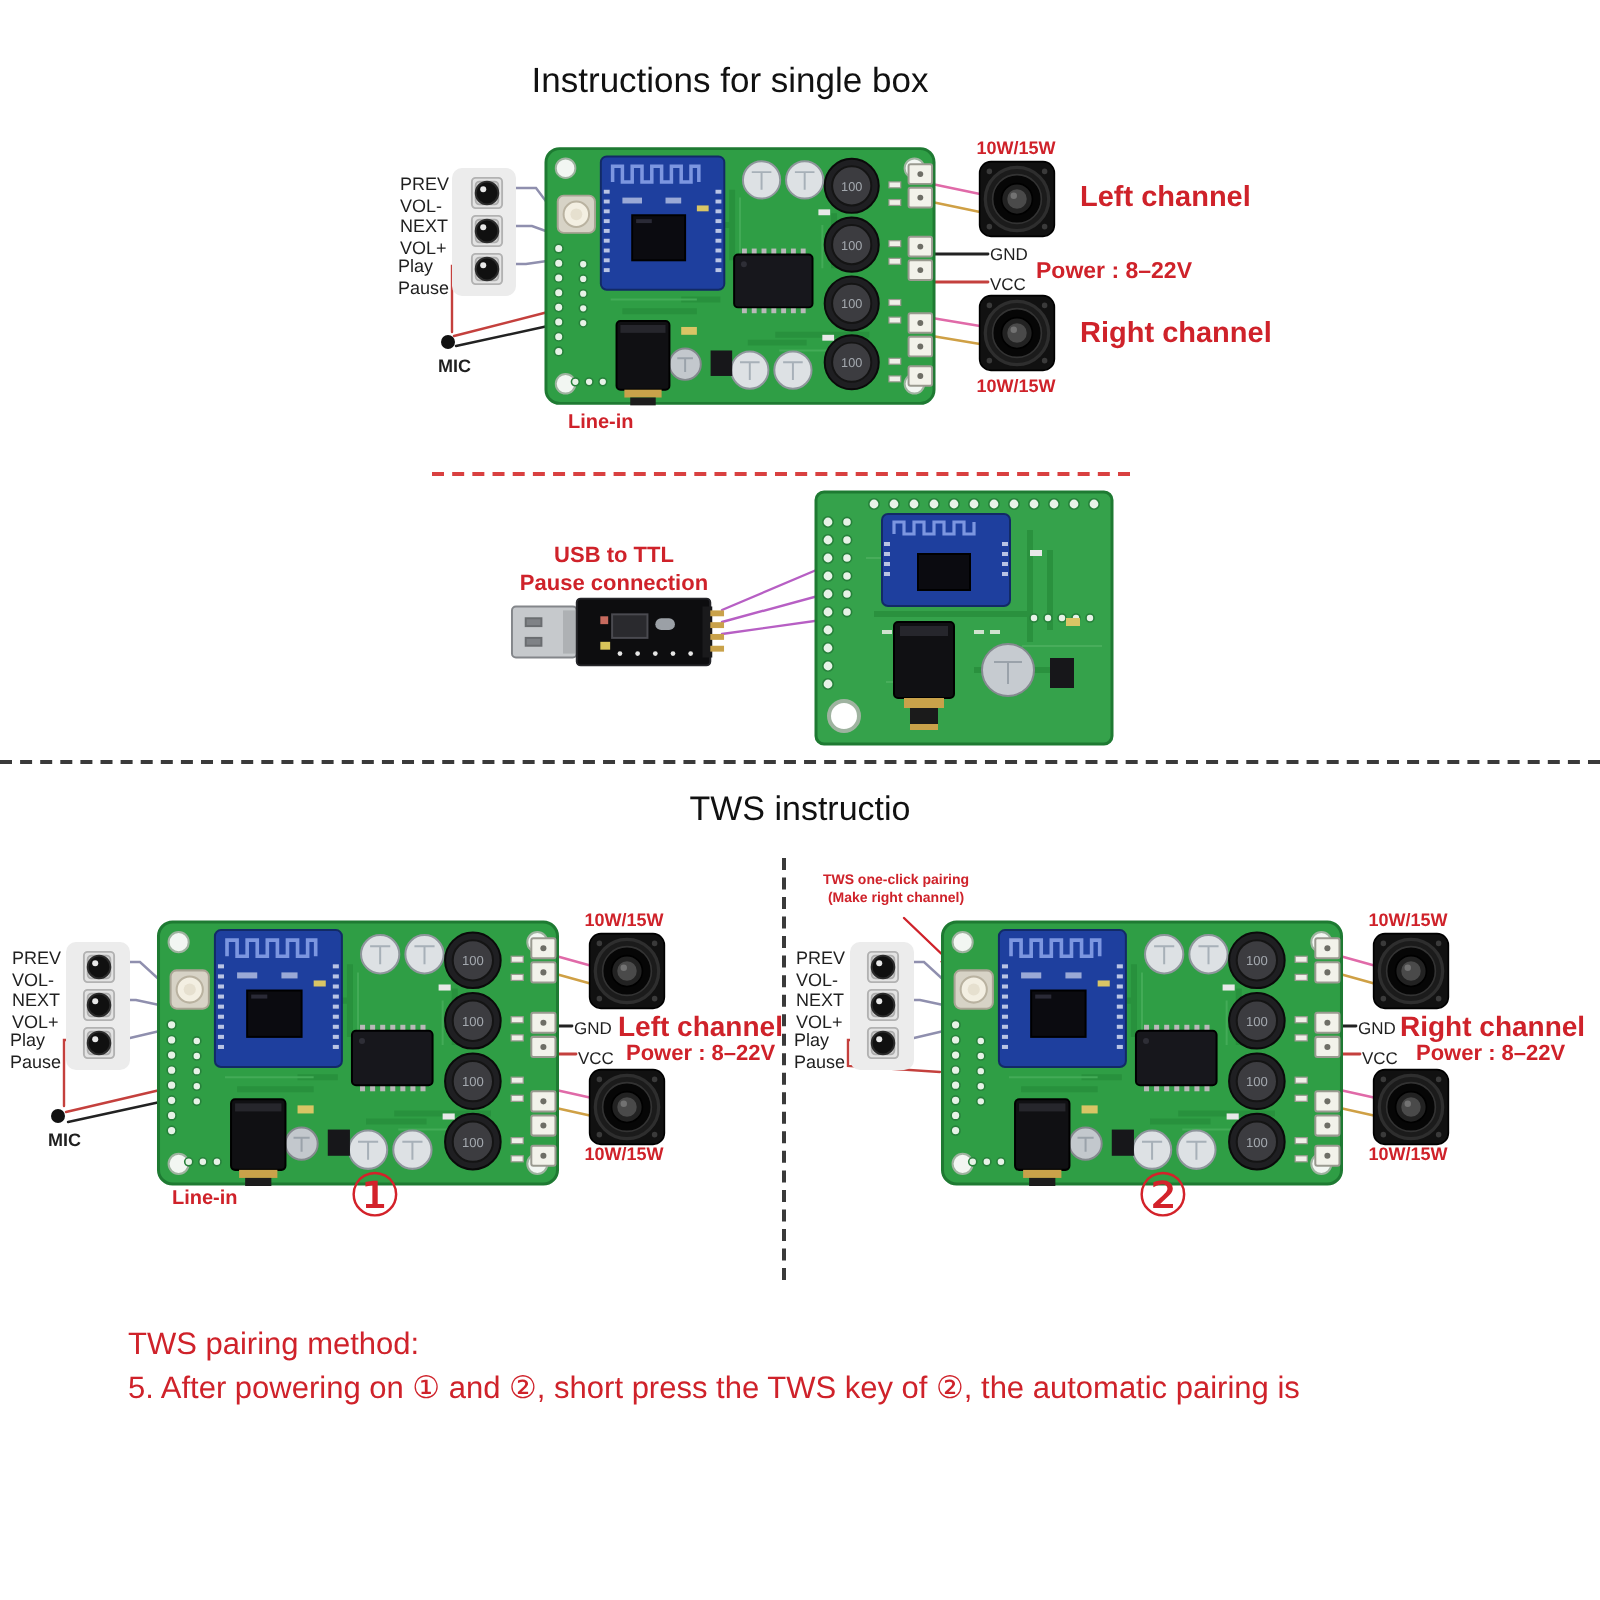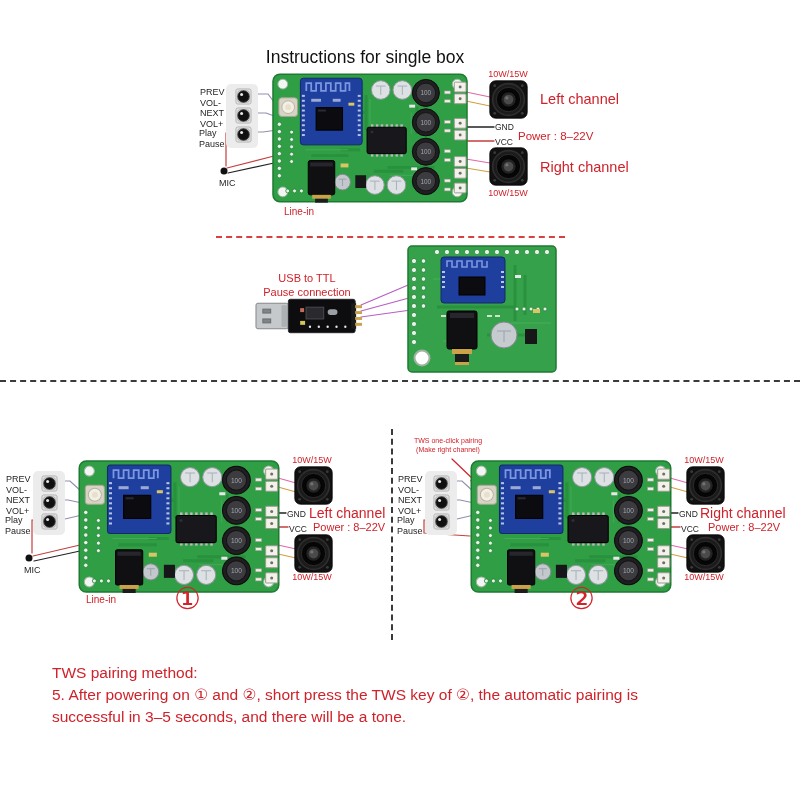--- a/index.html
+++ b/index.html
@@ -3,26 +3,26 @@
 <meta charset="utf-8">
 <style>
   html,body{margin:0;padding:0;background:#fff;}
   .canvas{position:relative;width:800px;height:800px;background:#fff;overflow:hidden;
           font-family:"Liberation Sans","DejaVu Sans",sans-serif;}
   .abs{position:absolute;}
   .t{position:absolute;white-space:pre-line;line-height:1.25;
      font-family:"Liberation Sans","DejaVu Sans",sans-serif;}
   .blk{color:#1f1f1f;font-size:9px;}
   .red{color:#cf222a;}
-  .b{font-weight:normal;}
+  .b{font-weight:bold;}
   .ctr{text-align:center;}
-  .title{color:#111;font-size:17.5px;margin-top:17px;}
+  .title{color:#111;font-size:17.5px;}
   .num{position:absolute;color:#d3222a;font-size:30px;line-height:1;
        font-family:"DejaVu Sans",sans-serif;}
-  .step{position:absolute;color:#cf222a;font-size:15.5px;line-height:1.35;}
+  .step{position:absolute;color:#cf222a;font-size:15.5px;line-height:1.35;margin-left:12px;}
   .sep-red{position:absolute;left:216px;top:236px;width:349px;border-top:2px dashed #d94040;}
   .sep-black{position:absolute;left:0;top:380px;width:800px;border-top:2px dashed #3a3a3a;}
   .sep-vert{position:absolute;left:391px;top:429px;height:211px;border-left:2px dashed #3a3a3a;}
   .btnpanel{position:absolute;width:32px;height:64px;background:#ececec;border-radius:5px;}
   svg{display:block;}
 </style>
 </head>
 <body>
 
 <div class="canvas">
@@ -411,20 +411,21 @@
 Pause connection</div>
   <svg class="abs" style="left:255px;top:295px;width:108px;height:42px">
       <use href="#usb-ttl"></use>
     </svg>
   <svg class="abs" style="left:407px;top:245px;width:150px;height:128px">
       <use href="#corner-board"></use>
     </svg>
 
   <div class="sep-black"></div>
 
+  <div class="t title ctr" style="left:315px;top:394px;width:170px;font-size:17px">TWS instructio</div>
   <div class="sep-vert"></div>
 
   <div class="btnpanel" style="left:33px;top:471px"></div>
   <svg class="abs" style="left:41px;top:475px;width:17px;height:17px">
       <use href="#push-button"></use>
     </svg>
   <svg class="abs" style="left:41px;top:494px;width:17px;height:17px">
       <use href="#push-button"></use>
     </svg>
   <svg class="abs" style="left:41px;top:513px;width:17px;height:17px">
@@ -492,15 +493,14 @@
     </svg>
   <div class="t red b ctr" style="left:674px;top:455px;width:60px;font-size:9px">10W/15W</div>
   <div class="t blk" style="left:679px;top:509px;font-size:8.5px">GND</div>
   <div class="t red b" style="left:700px;top:505px;font-size:14px">Right channel</div>
   <div class="t red b" style="left:708px;top:521px;font-size:11px">Power : 8–22V</div>
   <div class="t blk" style="left:681px;top:524px;font-size:8.5px">VCC</div>
   <div class="t red b ctr" style="left:674px;top:572px;width:60px;font-size:9px">10W/15W</div>
 
   <div class="step" style="left:52px;top:663px">TWS pairing method:</div>
   <div class="step" style="left:52px;top:685px">5. After powering on ① and ②, short press the TWS key of ②, the automatic pairing is</div>
-  <div class="step" style="left:52px;top:707px">successful in 3–5 seconds, and there will be a tone.</div>
 
 </div>
 
 </body></html>

